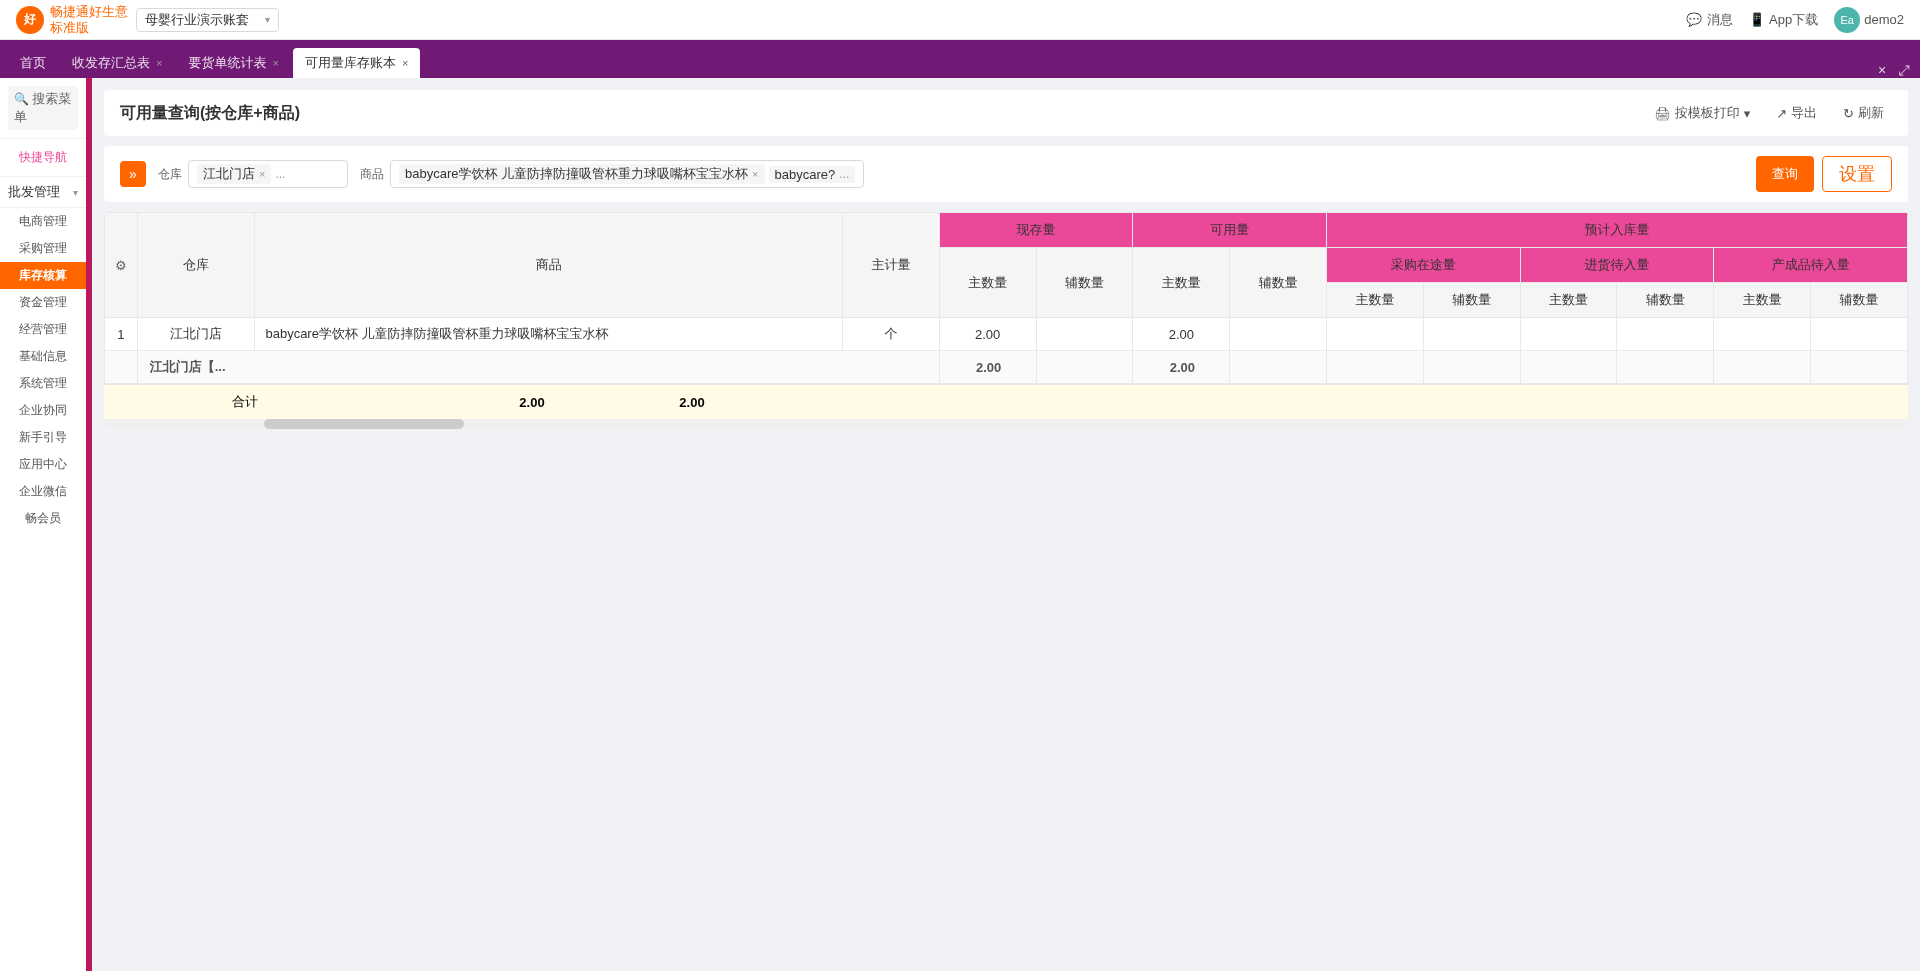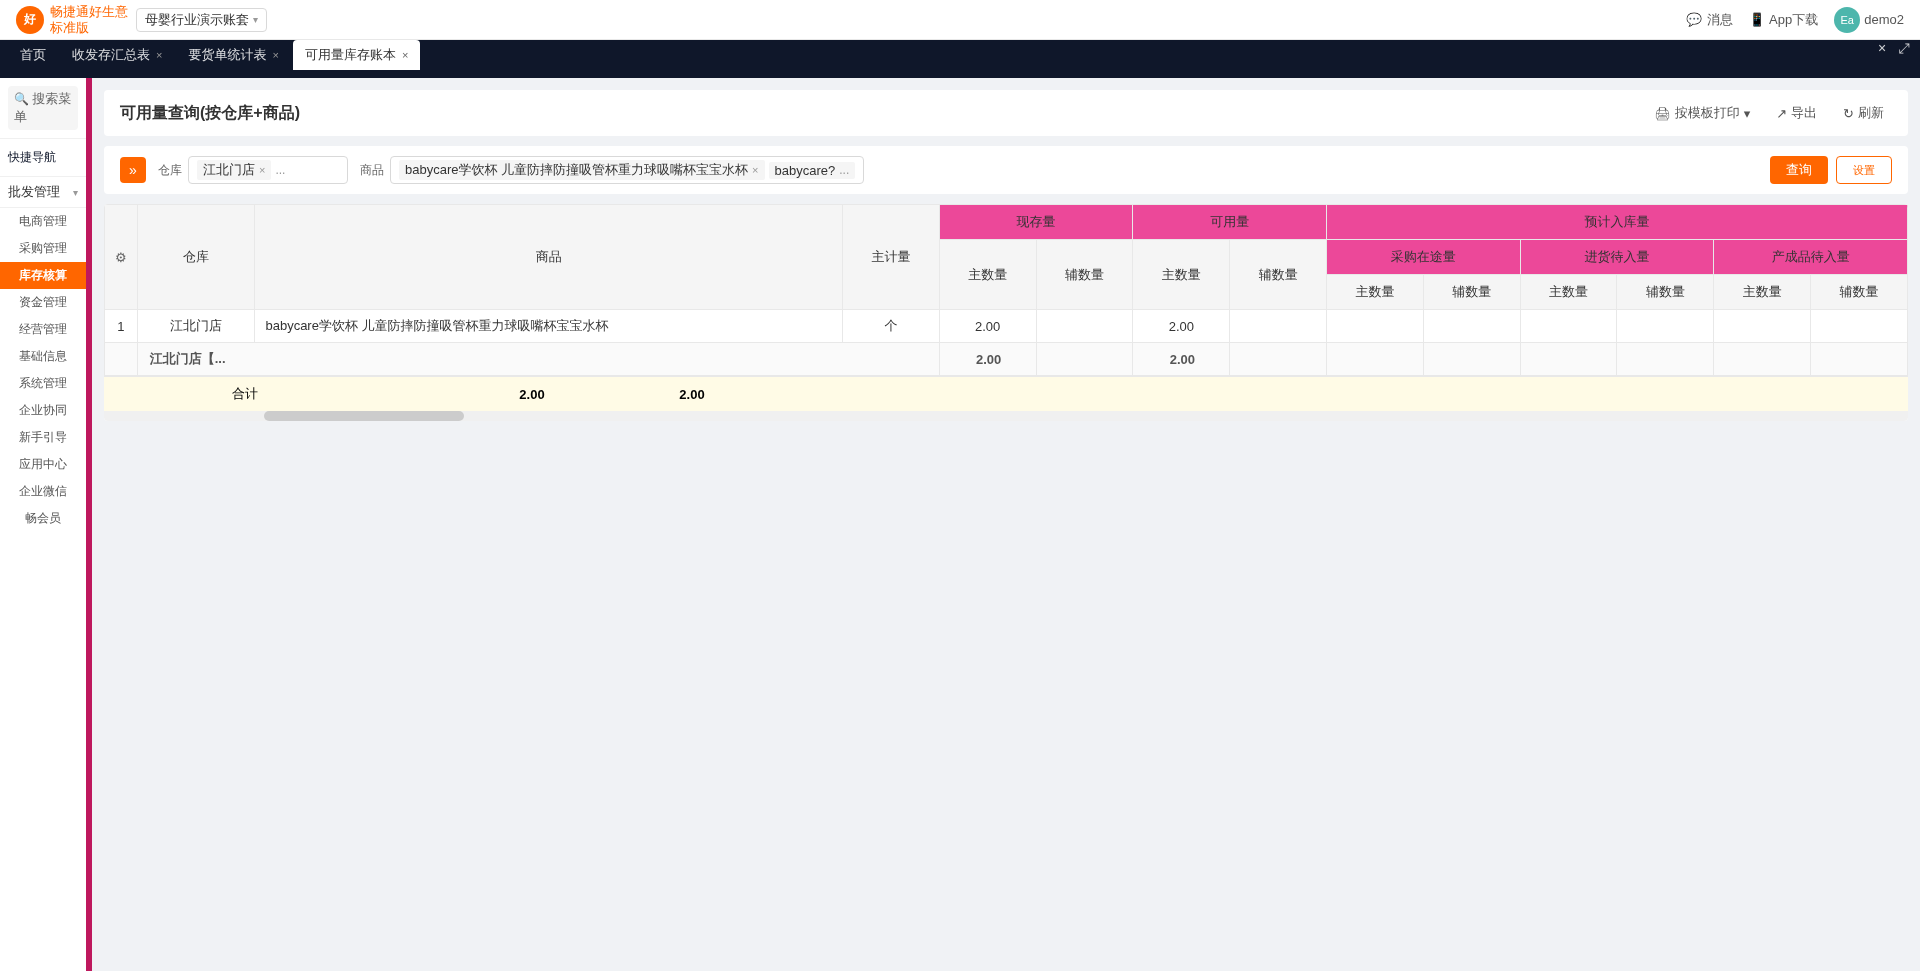--- a/index.html
+++ b/index.html
@@ -16,29 +16,29 @@
       border-bottom: 1px solid #e8e8e8;
       flex-shrink: 0;
     }
     .top-bar-left { display: flex; align-items: center; gap: 8px; }
     .logo-area { display: flex; align-items: center; gap: 6px; }
     .logo-icon { width: 28px; height: 28px; background: #ff6600; border-radius: 50%; display: flex; align-items: center; justify-content: center; color: white; font-size: 12px; font-weight: bold; }
     .logo-text { color: #ff6600; font-size: 12px; line-height: 1.2; }
     .top-bar-right { display: flex; align-items: center; gap: 16px; }
     .top-right-item { display: flex; align-items: center; gap: 4px; color: #555; cursor: pointer; font-size: 12px; }
     .avatar { width: 26px; height: 26px; border-radius: 50%; background: #4db6ac; display: flex; align-items: center; justify-content: center; color: white; font-size: 11px; }
-    .selector-dropdown { display: flex; align-items: center; gap: 4px; border: 1px solid #d9d9d9; border-radius: 4px; padding: 2px 8px; cursor: pointer; background: #fff; font-size: 12px; color: #333; }
+    .selector-dropdown { display: flex; align-items: center; gap: 16px; border: 1px solid #d9d9d9; border-radius: 4px; padding: 2px 8px; cursor: pointer; background: #fff; font-size: 12px; color: #333; }
     .selector-dropdown span.arrow { color: #999; font-size: 10px; }
 
     
     .tab-bar {
       height: 38px;
-      background: #0f172a;
-      display: flex;
-      align-items: flex-start;
+      background: #701a75;
+      display: flex;
+      align-items: flex-end;
       padding: 0 8px;
       flex-shrink: 0;
       gap: 2px;
     }
     .tab {
       height: 30px;
       padding: 0 12px;
       display: flex;
       align-items: center;
       gap: 6px;
@@ -77,21 +77,21 @@
       background: #f5f5f5;
       border: none;
       border-radius: 4px;
       padding: 4px 6px;
       font-size: 12px;
       color: #666;
       cursor: pointer;
       text-align: left;
     }
     .sidebar-nav { padding: 4px 0; border-bottom: 1px solid #f0f0f0; }
-    .sidebar-nav-item { padding: 6px 8px; font-size: 12px; color: #0f172a; cursor: pointer; }
+    .sidebar-nav-item { padding: 6px 8px; font-size: 12px; color: #ec4899; cursor: pointer; text-align: center; }
     .sidebar-section { border-bottom: 1px solid #f0f0f0; }
     .sidebar-section-title {
       padding: 6px 8px;
       display: flex;
       align-items: center;
       justify-content: space-between;
       cursor: pointer;
       color: #333;
       font-size: 12px;
     }
@@ -193,21 +193,21 @@
       cursor: pointer;
       font-size: 13px;
     }
     .btn-set {
       background: #fff;
       color: #ff6600;
       border: 1px solid #ff6600;
       border-radius: 4px;
       padding: 5px 16px;
       cursor: pointer;
-      font-size: 11px;
+      font-size: 18px;
     }
 
     
     .table-container {
       background: #fff;
       border-radius: 4px;
       overflow: auto;
     }
     table {
       width: 100%;

